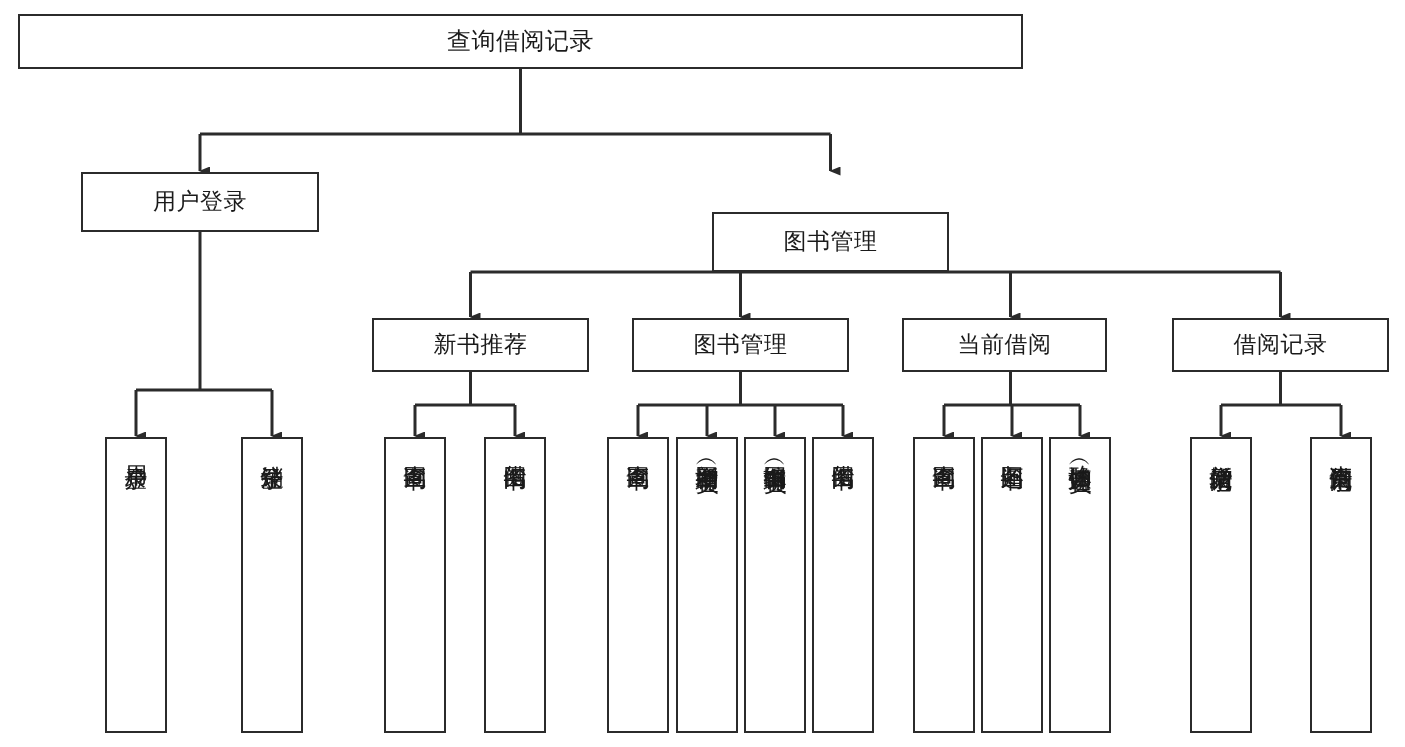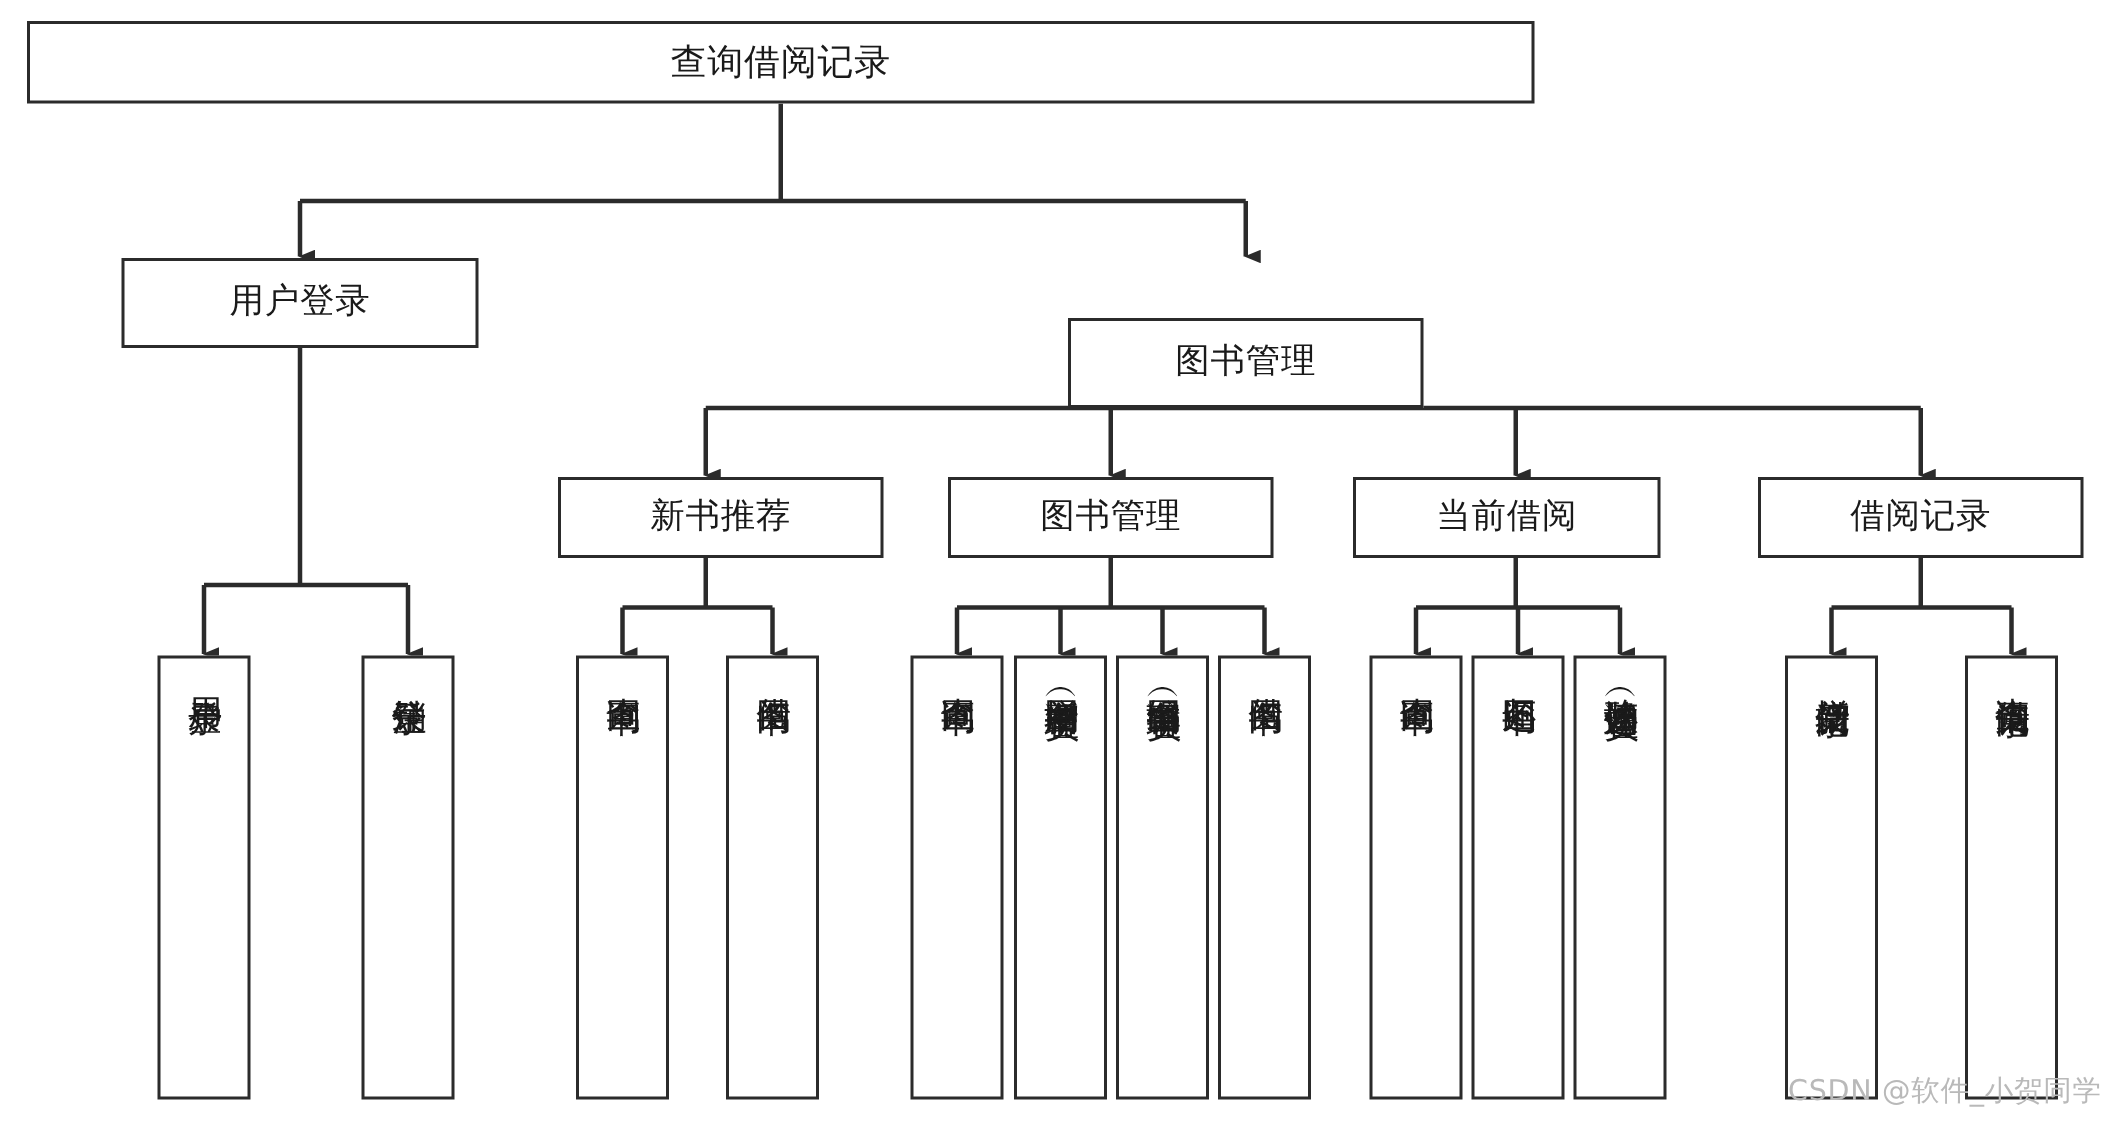--- a/index.html
+++ b/index.html
@@ -177,15 +177,14 @@
         <span class="label">确认归还（管理员）</span>
       </div>
       <div class="node vertical" style="left: 1190px; top: 437px; width: 62px; height: 296px;">
         <span class="label">新增借阅记录</span>
       </div>
       <div class="node vertical" style="left: 1310px; top: 437px; width: 62px; height: 296px;">
         <span class="label">查询借阅记录</span>
       </div>
     </div>
 
-  <div class="watermark" style="left: 1192px; top: 714px; color: rgb(185, 185, 185);">CSDN @软件_小贺同学</div>
 
 </div>
 
 </body></html>

